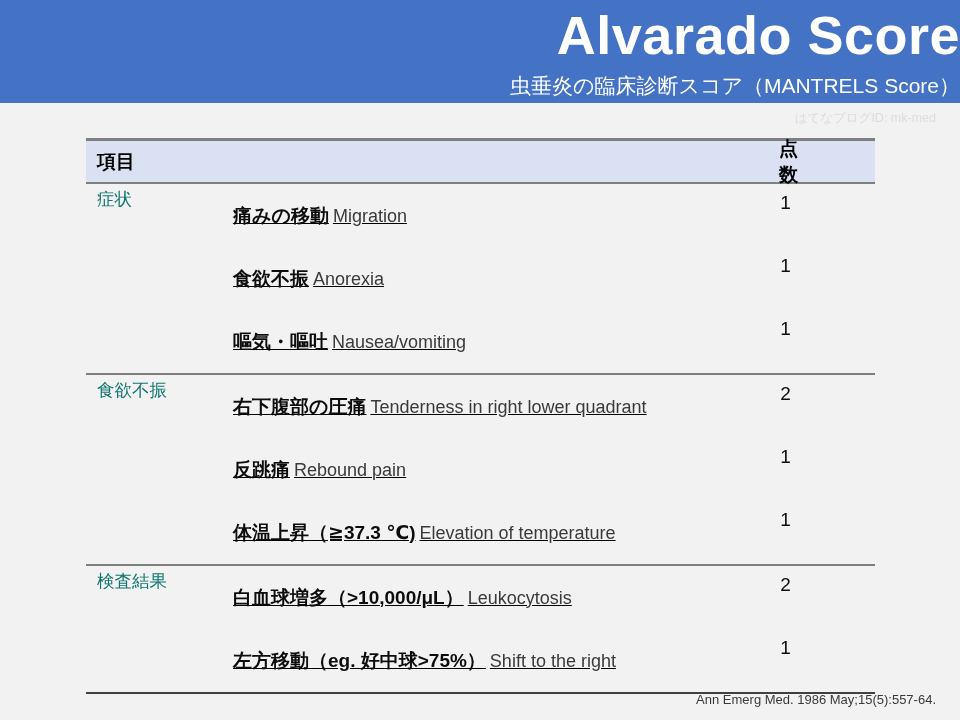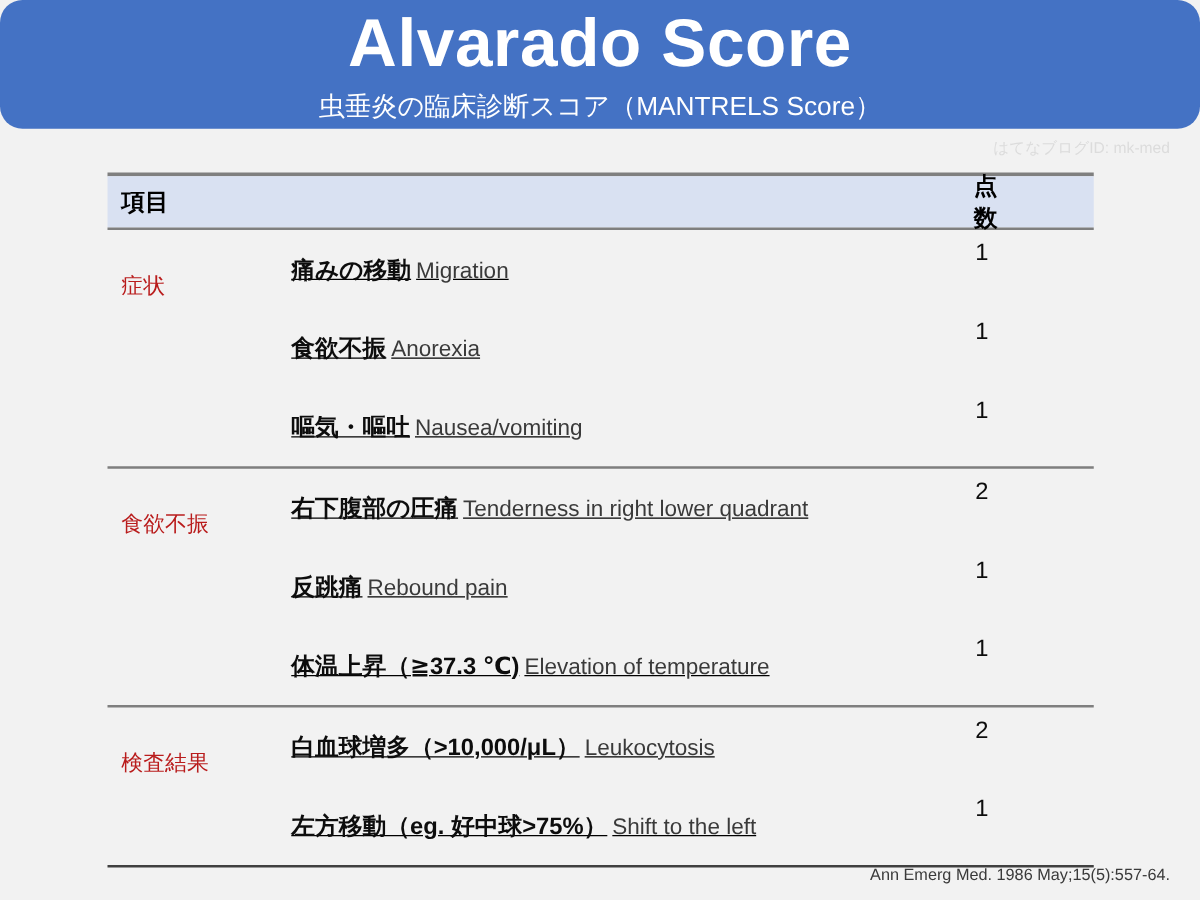--- a/index.html
+++ b/index.html
@@ -19,23 +19,22 @@
   .header-banner {
     position: absolute;
     left: 0;
     top: 0;
     width: 960px;
     height: 103px;
     background: #4472C4;
     box-sizing: border-box;
     display: flex;
     flex-direction: column;
-    align-items: center;
+    align-items: flex-end;
     justify-content: flex-start;
-    border-radius: 18px;
   }
   .header-title {
     color: #FFFFFF;
     font-size: 54px;
     font-weight: bold;
     line-height: 1;
     letter-spacing: 0.5px;
     margin-top: 8px;
     white-space: nowrap;
   }
@@ -113,24 +112,24 @@
   }
   .data-row {
     display: flex;
     align-items: flex-start;
     height: 63px;
     box-sizing: border-box;
   }
   .cat-cell {
     width: 147px;
     padding-left: 11px;
-    padding-top: 32px;
+    padding-top: 3px;
     box-sizing: border-box;
     font-size: 17.5px;
-    color: #b91c1c;
+    color: #0f766e;
     white-space: nowrap;
   }
   .item-cell {
     width: 513px;
     padding-top: 19px;
     box-sizing: border-box;
     white-space: nowrap;
     text-decoration: underline;
   }
   .item-ja {
@@ -241,21 +240,21 @@
     <div class="data-row">
       <div class="cat-cell">検査結果</div>
       <div class="item-cell">
         <span class="item-ja">白血球増多（&gt;10,000/μL）</span><span class="item-en">Leukocytosis</span>
       </div>
       <div class="score-cell">2</div>
     </div>
     <div class="data-row">
       <div class="cat-cell"></div>
       <div class="item-cell">
-        <span class="item-ja">左方移動（eg. 好中球&gt;75%）</span><span class="item-en">Shift to the left</span>
+        <span class="item-ja">左方移動（eg. 好中球&gt;75%）</span><span class="item-en">Shift to the right</span>
       </div>
       <div class="score-cell">1</div>
     </div>
   </div>
 
   <div class="rule-bottom"></div>
 
 </div>
 
 <div class="citation">Ann Emerg Med. 1986 May;15(5):557-64.</div>

